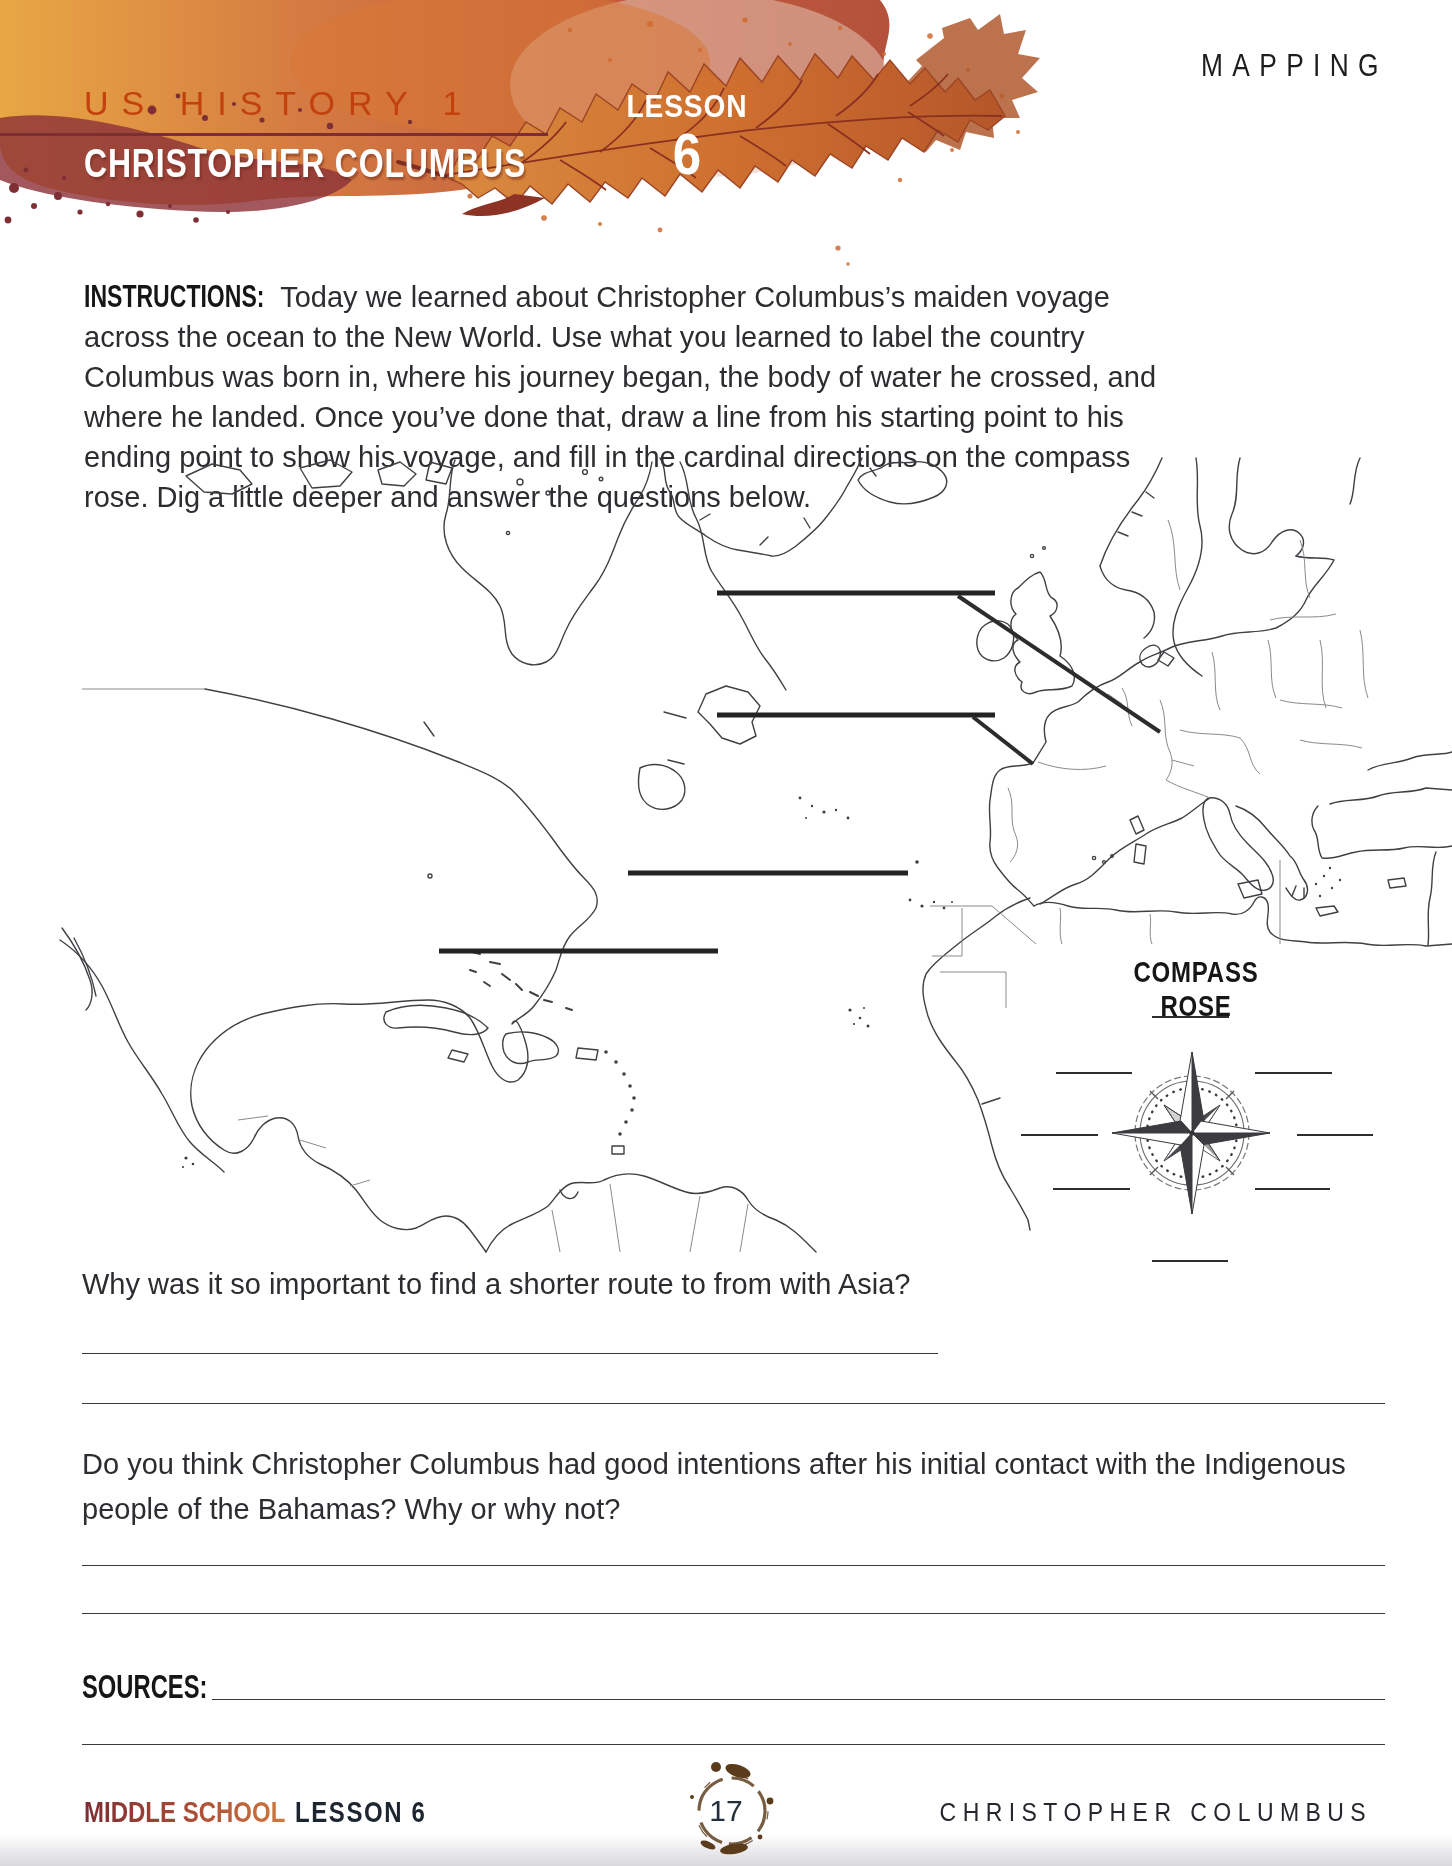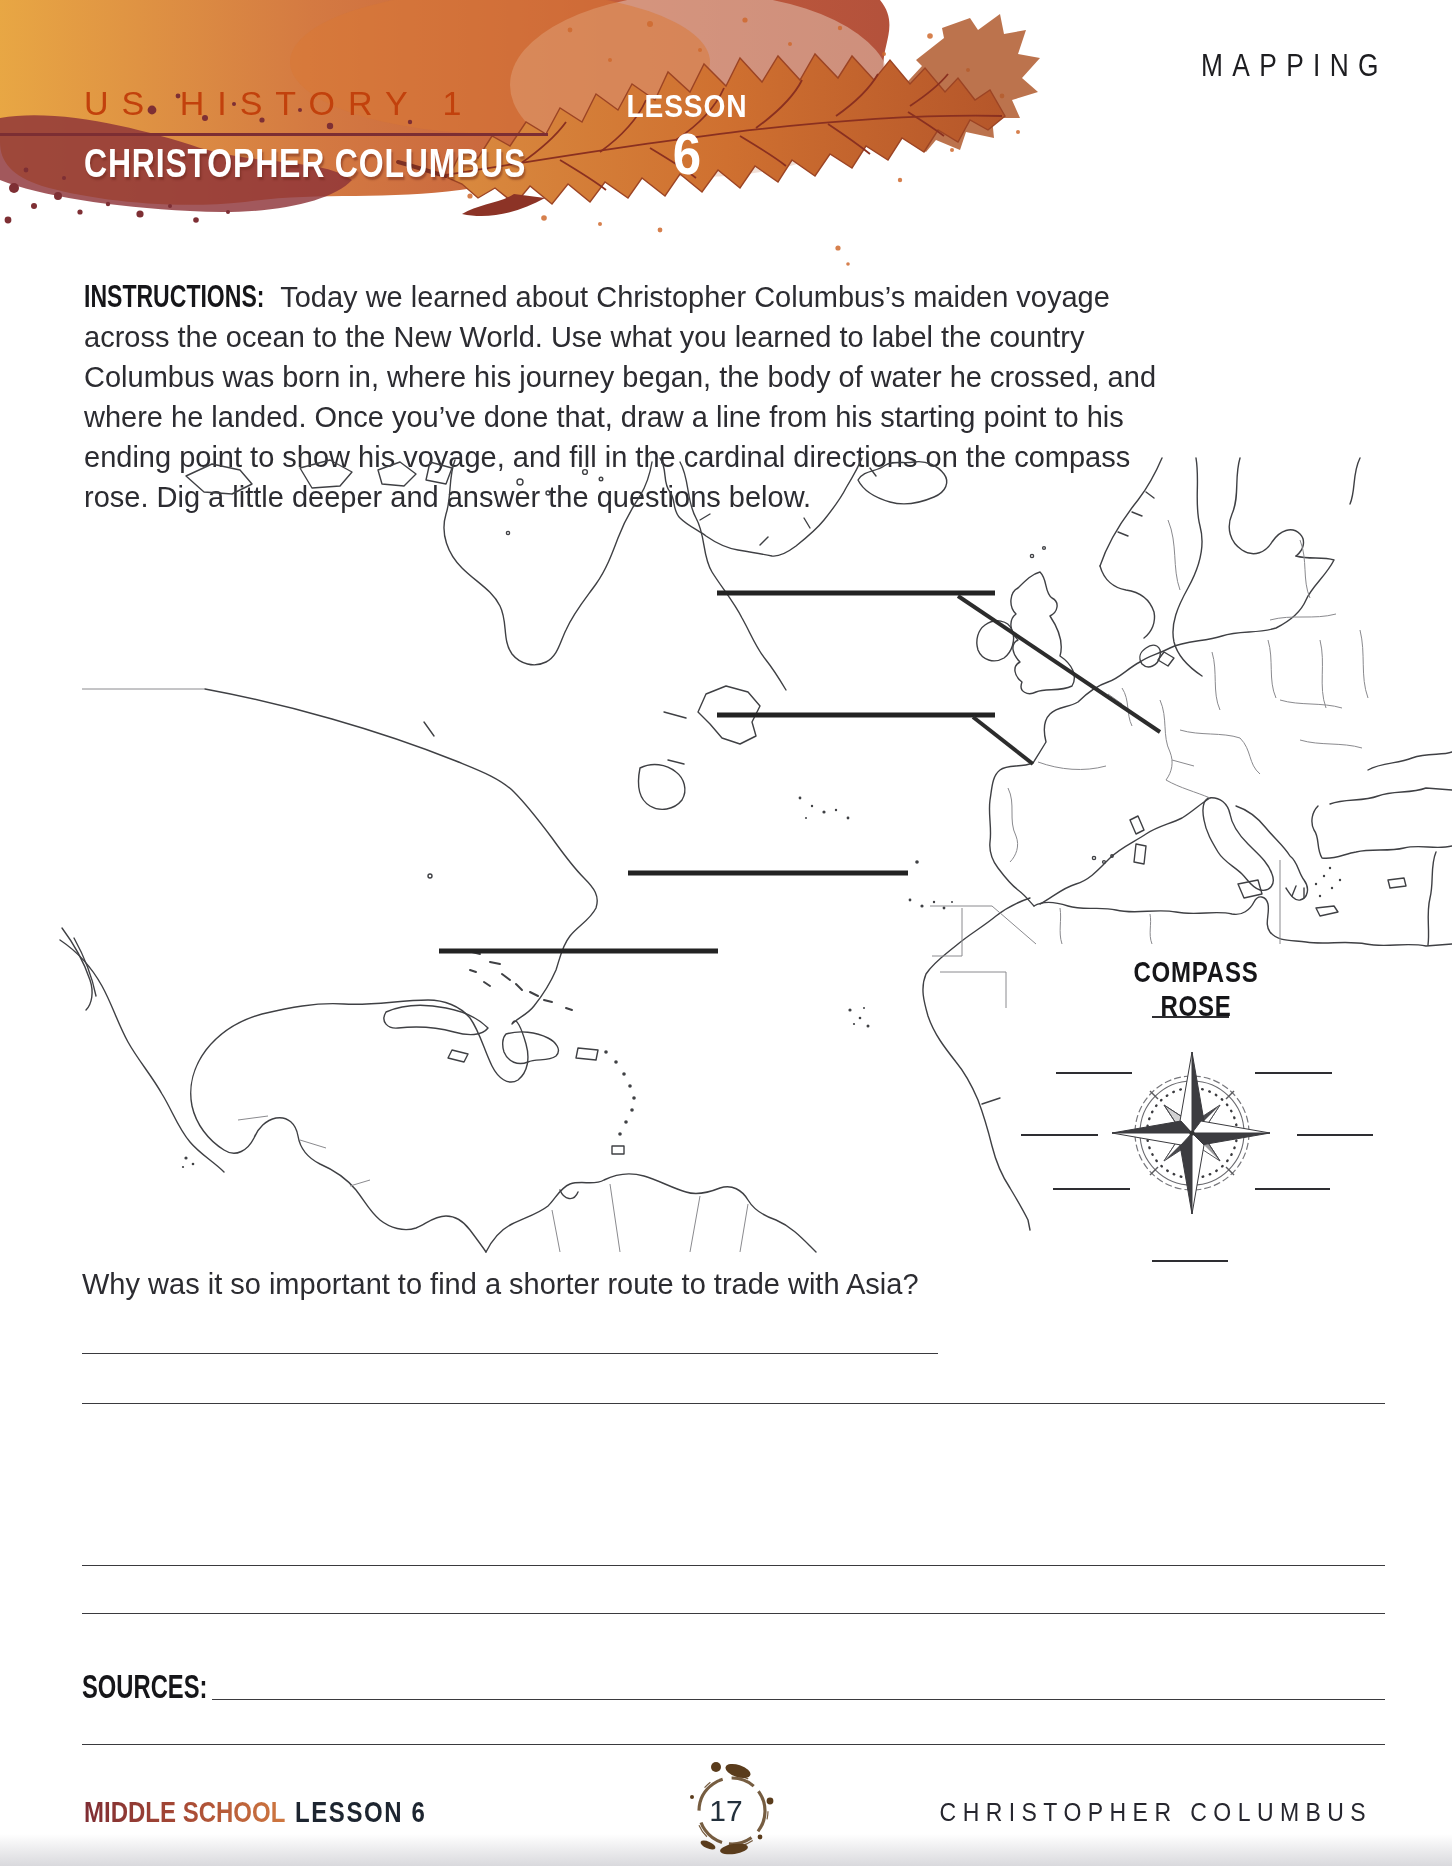--- a/index.html
+++ b/index.html
@@ -379,24 +379,25 @@
       <path d="M1021,1135 H1098"></path>
       <path d="M1297,1135 H1373"></path>
       <path d="M1053,1189 H1130"></path>
       <path d="M1255,1189 H1330"></path>
       <path d="M1152,1261 H1228"></path>
     </g>
   </svg>
 
   <div class="abs compass-title">COMPASS ROSE</div>
 
-  <div class="abs question" style="left:82px;top:1262px;width:1240px;">Why was it so important to find a shorter route to trade with Asia?</div>
+  <div class="abs question" style="left:82px;top:1262px;width:1240px;">Why was it so important to find a shorter route to from with Asia?</div>
   <div class="abs ansline" style="left:82px;top:1353px;width:856px;"></div>
   <div class="abs ansline" style="left:82px;top:1403px;width:1303px;"></div>
 
+  <div class="abs question" style="left:82px;top:1442px;width:1320px;">Do you think Christopher Columbus had good intentions after his initial contact with the Indigenous people of the Bahamas? Why or why not?</div>
   <div class="abs ansline" style="left:82px;top:1565px;width:1303px;"></div>
   <div class="abs ansline" style="left:82px;top:1613px;width:1303px;"></div>
 
   <div class="abs sources-label">SOURCES:</div>
   <div class="abs ansline" style="left:212px;top:1699px;width:1173px;"></div>
   <div class="abs ansline" style="left:82px;top:1744px;width:1303px;"></div>
 
   <div class="abs bottom-fade"></div>
 
   <div class="abs ftr-left">

